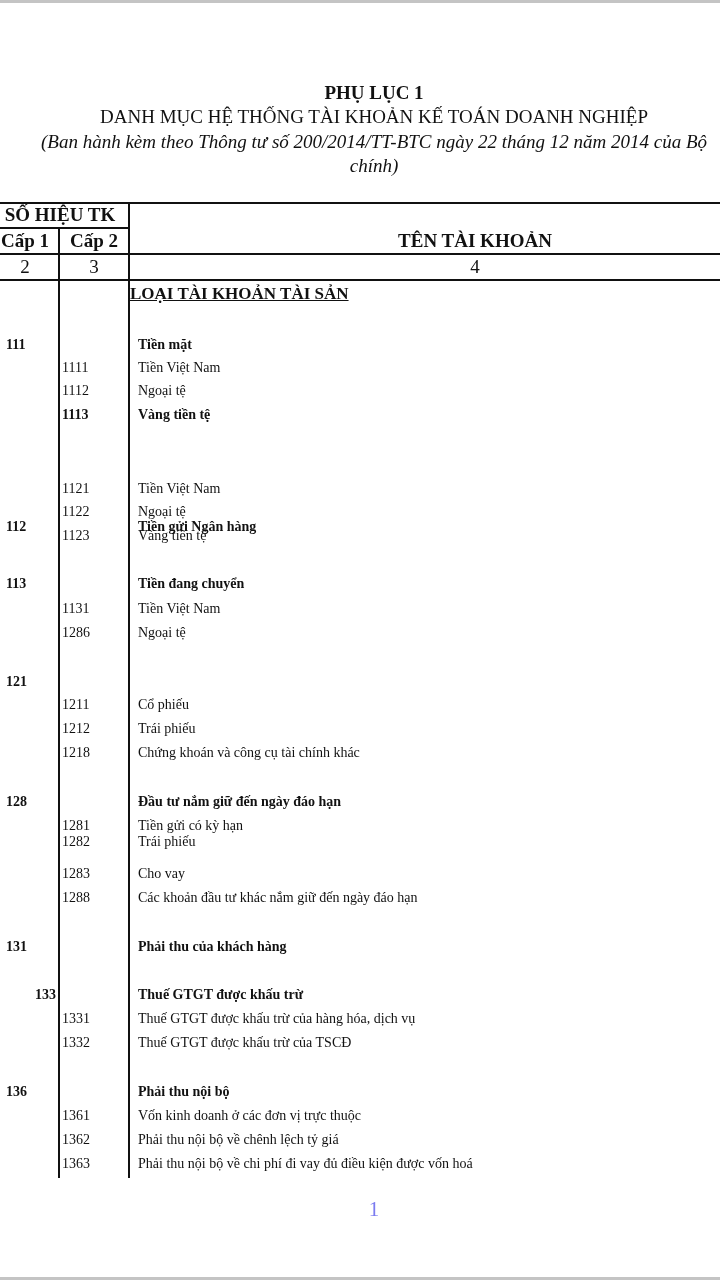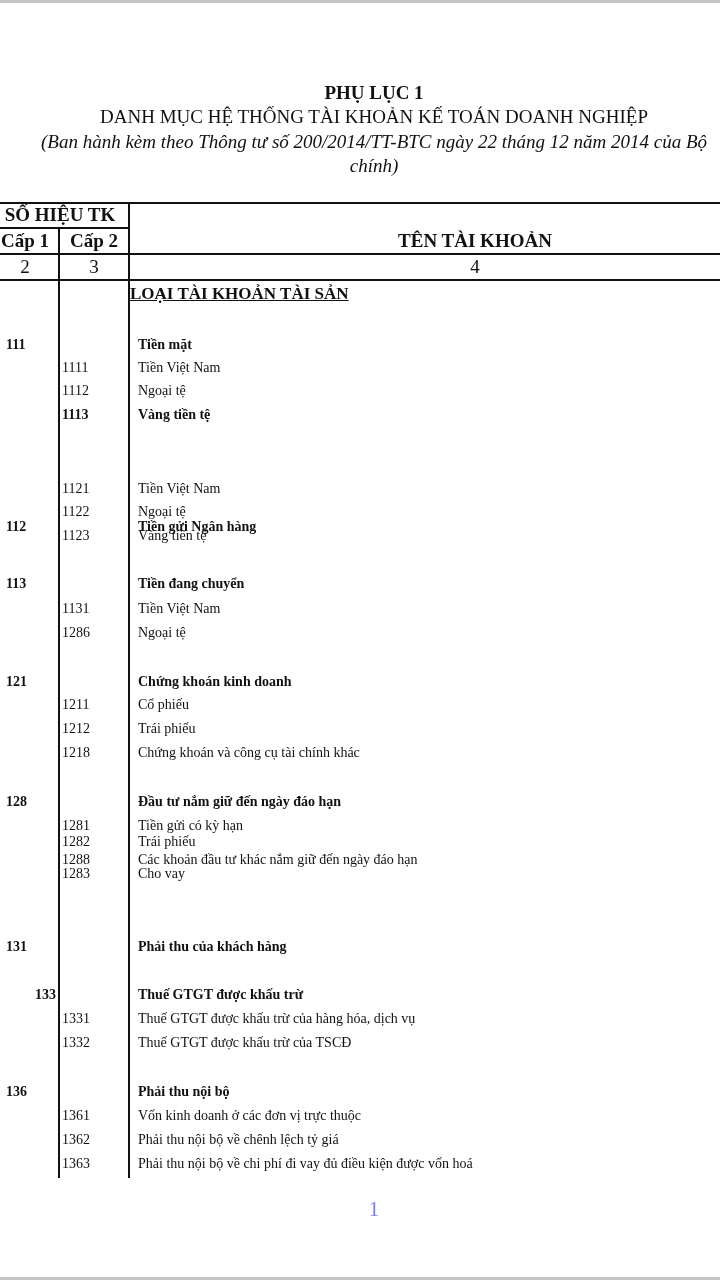--- a/index.html
+++ b/index.html
@@ -117,21 +117,20 @@
     </div>
   <div class="row" style="top:621px;">
       <span class="c1"></span>
       <span class="c2">1286</span>
       <span class="c3">Ngoại tệ</span>
     </div>
 
   <div class="row" style="top:670px;">
       <span class="c1">121</span>
       <span class="c2"></span>
-      <span class="c3 bold">Chứng khoán kinh doanh</span>
     </div>
   <div class="row" style="top:693px;">
       <span class="c1"></span>
       <span class="c2">1211</span>
       <span class="c3">Cổ phiếu</span>
     </div>
   <div class="row" style="top:717px;">
       <span class="c1"></span>
       <span class="c2">1212</span>
       <span class="c3">Trái phiếu</span>
@@ -155,21 +154,21 @@
   <div class="row" style="top:830px;">
       <span class="c1"></span>
       <span class="c2">1282</span>
       <span class="c3">Trái phiếu</span>
     </div>
   <div class="row" style="top:862px;">
       <span class="c1"></span>
       <span class="c2">1283</span>
       <span class="c3">Cho vay</span>
     </div>
-  <div class="row" style="top:848px;">
+  <div class="row" style="top:886px;">
       <span class="c1"></span>
       <span class="c2">1288</span>
       <span class="c3">Các khoản đầu tư khác nắm giữ đến ngày đáo hạn</span>
     </div>
 
   <div class="row" style="top:935px;">
       <span class="c1">131</span>
       <span class="c2"></span>
       <span class="c3 bold">Phải thu của khách hàng</span>
     </div>

